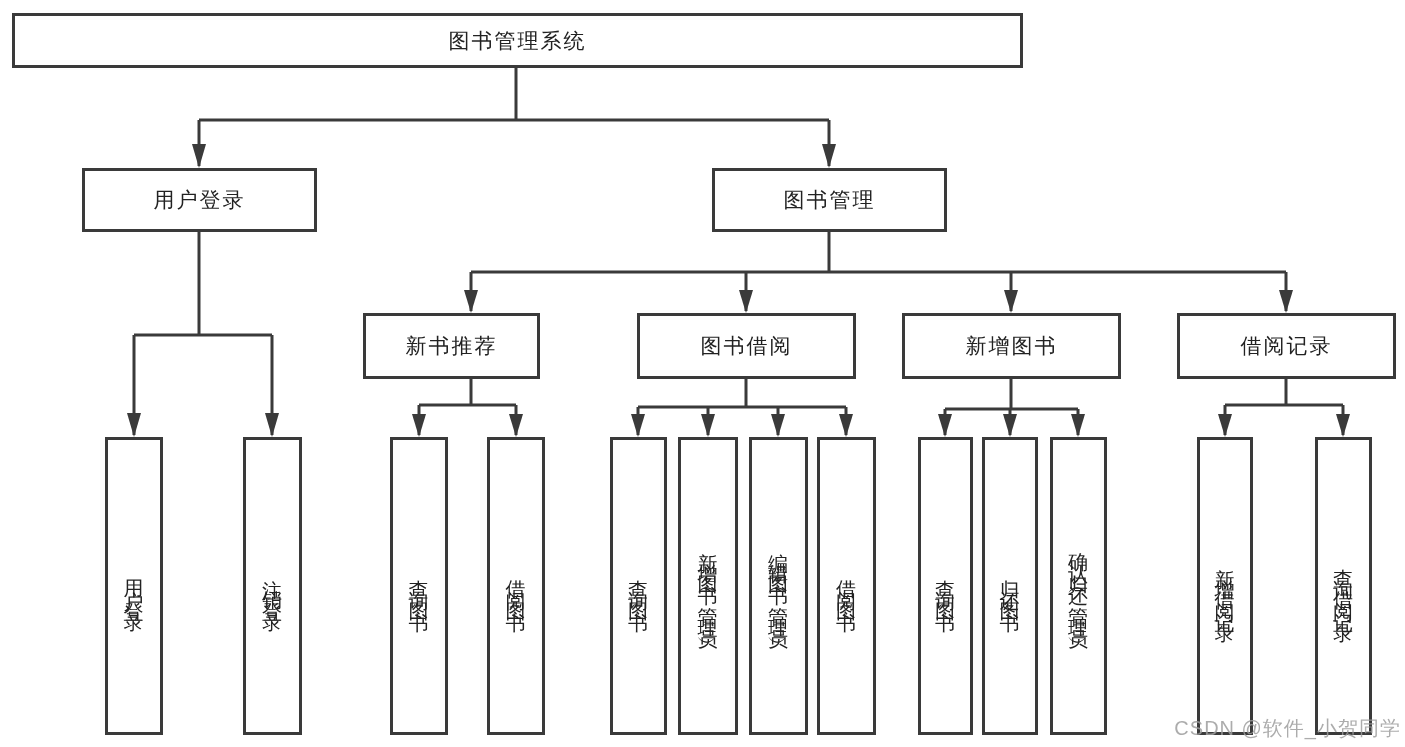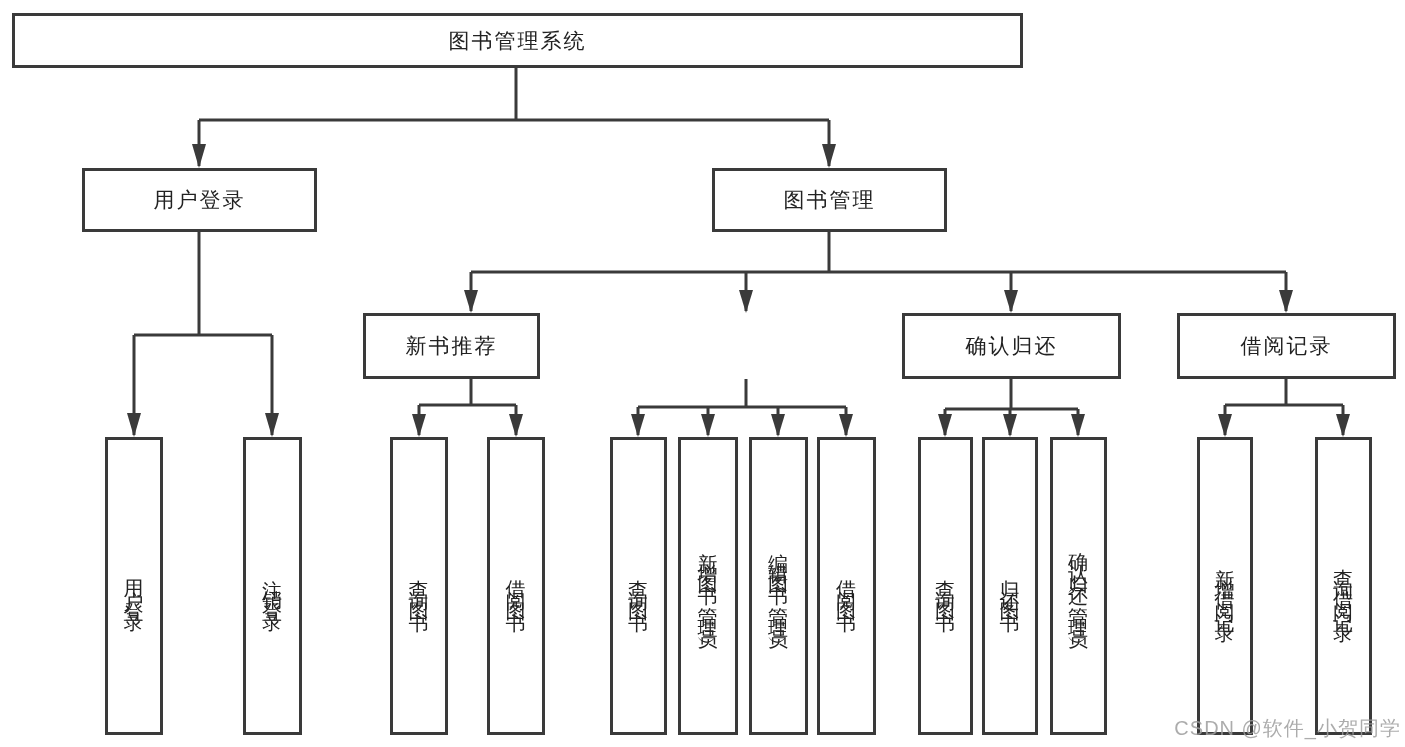--- a/index.html
+++ b/index.html
@@ -118,22 +118,25 @@
   <div class="node hbox" style="left:82px; top:168px; width:235px; height:64px;">
     <span>用户登录</span>
   </div>
   <div class="node hbox" style="left:712px; top:168px; width:235px; height:64px;">
     <span>图书管理</span>
   </div>
 
   <div class="node hbox" style="left:363px; top:313px; width:177px; height:66px;">
     <span>新书推荐</span>
   </div>
+  <div class="node hbox" style="left:637px; top:313px; width:219px; height:66px;">
+    <span>图书借阅</span>
+  </div>
   <div class="node hbox" style="left:902px; top:313px; width:219px; height:66px;">
-    <span>确认归还</span>
+    <span>新增图书</span>
   </div>
   <div class="node hbox" style="left:1177px; top:313px; width:219px; height:66px;">
     <span>借阅记录</span>
   </div>
 
   <div class="node vbox" style="left:105px; top:437px; width:58px; height:298px;">
     <span>用户登录</span>
   </div>
   <div class="node vbox" style="left:243px; top:437px; width:59px; height:298px;">
     <span>注销登录</span>

